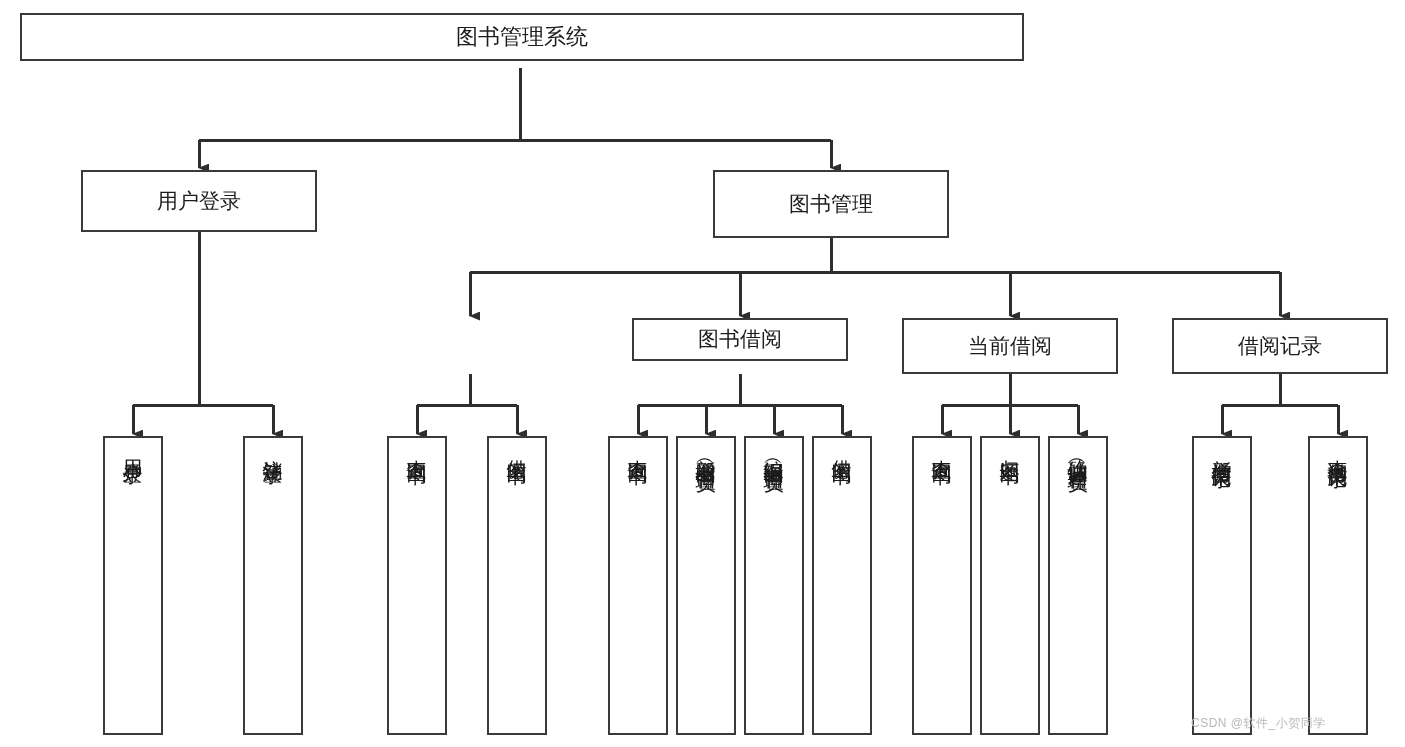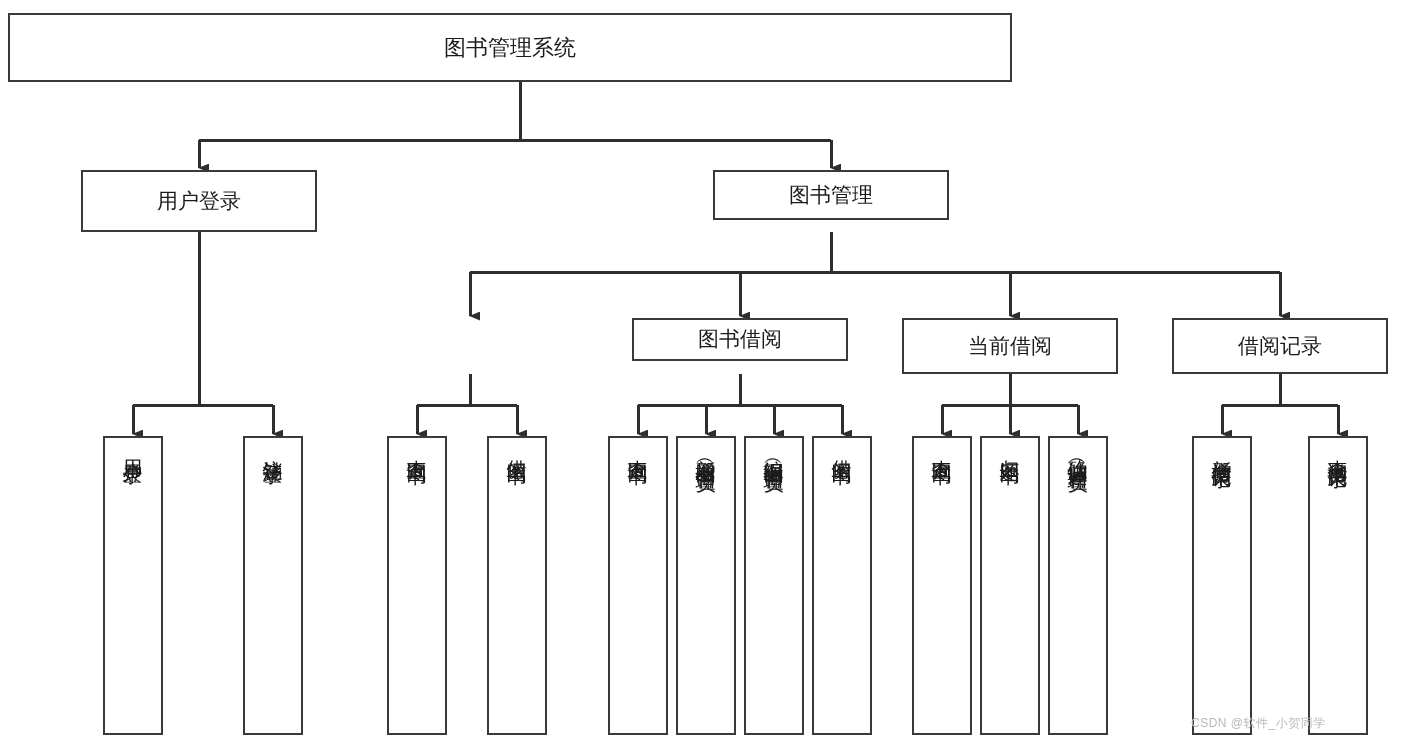--- a/index.html
+++ b/index.html
@@ -116,28 +116,28 @@
       <line x1="1010" y1="405" x2="1010" y2="434" marker-end="url(#arrowhead)"></line>
       <line x1="1078" y1="405" x2="1078" y2="434" marker-end="url(#arrowhead)"></line>
 
       <line x1="1280" y1="374" x2="1280" y2="405"></line>
       <line x1="1222" y1="405" x2="1338" y2="405"></line>
       <line x1="1222" y1="405" x2="1222" y2="434" marker-end="url(#arrowhead)"></line>
       <line x1="1338" y1="405" x2="1338" y2="434" marker-end="url(#arrowhead)"></line>
     </g>
   </svg>
 
-  <div class="node-box node-root" style="left:8px; top:13px; width:1004px; height:69px;">
+  <div class="node-box node-root" style="left:20px; top:13px; width:1004px; height:48px;">
     <span class="node-label">图书管理系统</span>
   </div>
 
   <div class="node-box node-l2" style="left:81px; top:170px; width:236px; height:62px;">
     <span class="node-label">用户登录</span>
   </div>
-  <div class="node-box node-l2" style="left:713px; top:170px; width:236px; height:50px;">
+  <div class="node-box node-l2" style="left:713px; top:170px; width:236px; height:68px;">
     <span class="node-label">图书管理</span>
   </div>
 
   <div class="node-box node-l3" style="left:632px; top:318px; width:216px; height:43px;">
     <span class="node-label">图书借阅</span>
   </div>
   <div class="node-box node-l3" style="left:902px; top:318px; width:216px; height:56px;">
     <span class="node-label">当前借阅</span>
   </div>
   <div class="node-box node-l3" style="left:1172px; top:318px; width:216px; height:56px;">

